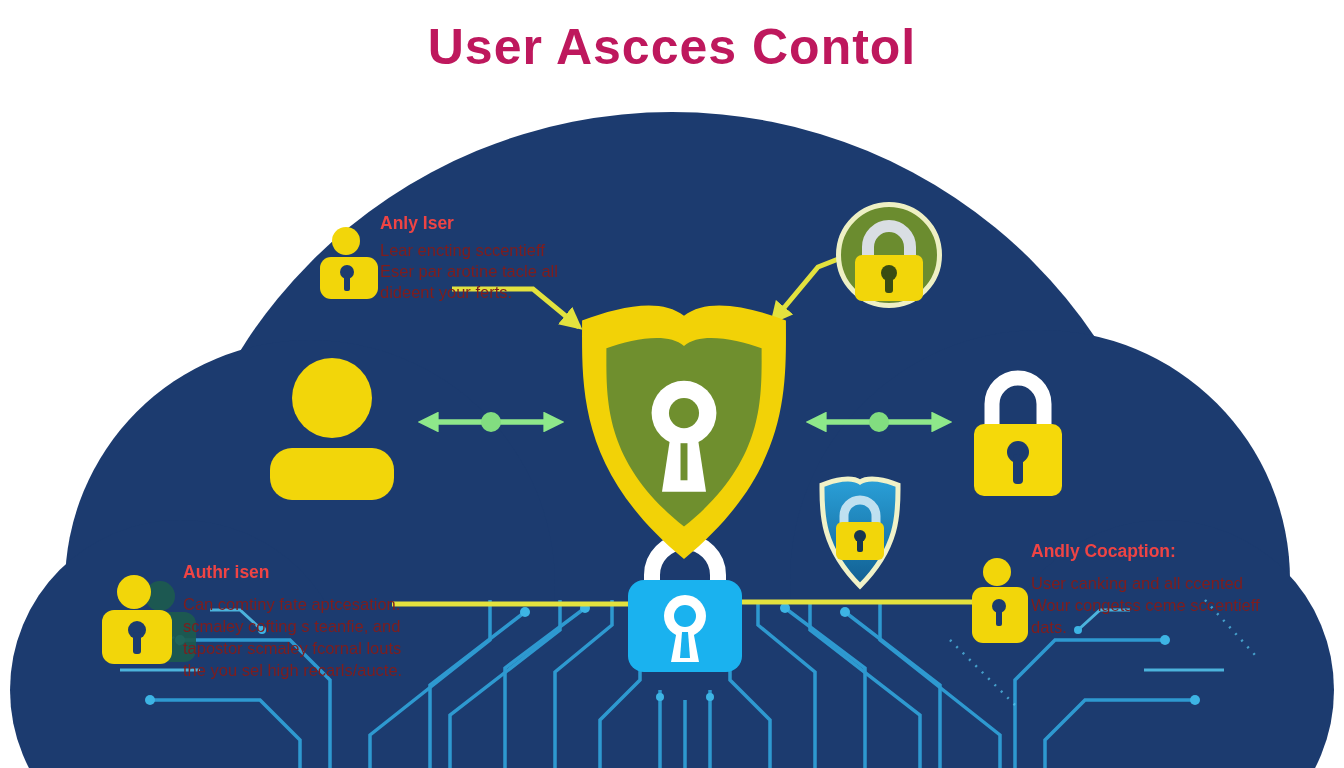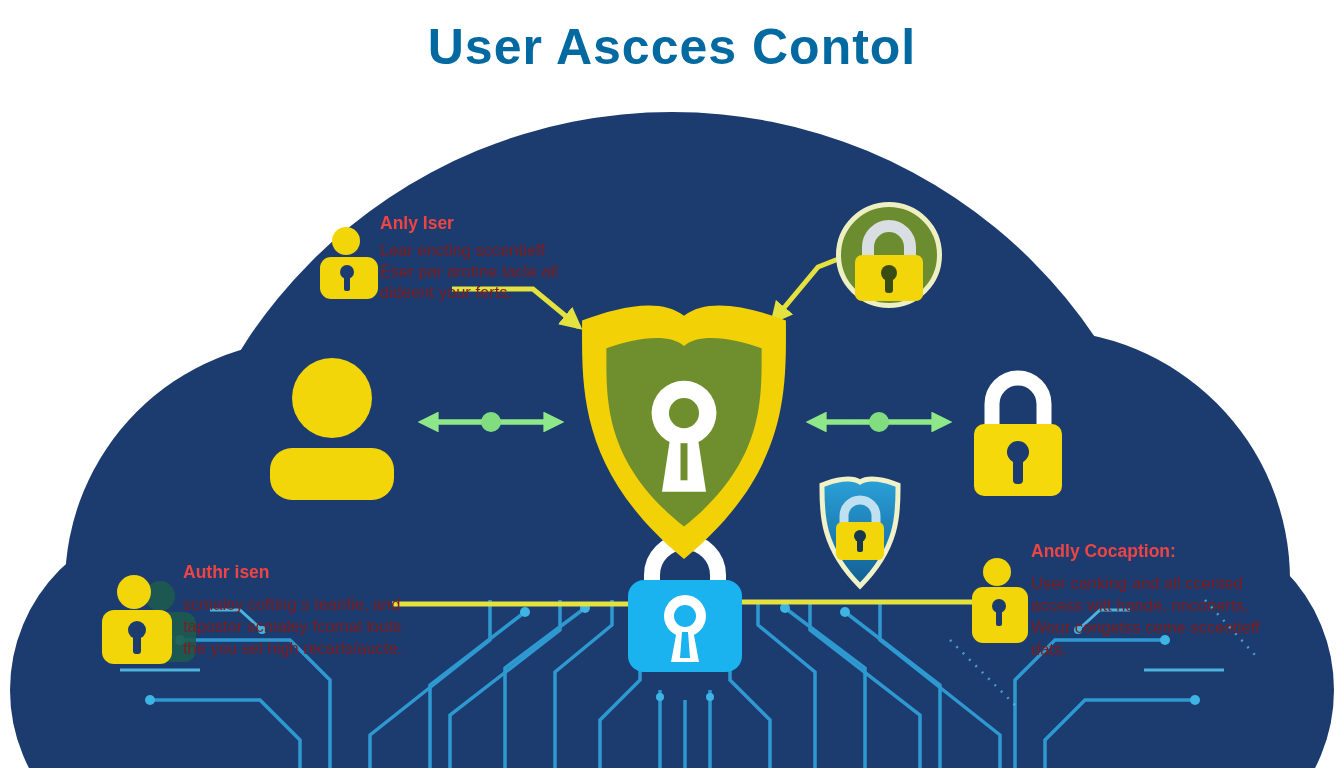--- a/index.html
+++ b/index.html
@@ -1,20 +1,20 @@
 <!DOCTYPE html>
 <html><head>
 <meta charset="utf-8">
 <style>
   html,body{margin:0;padding:0;background:#fff;}
   #canvas{position:relative;width:1344px;height:768px;overflow:hidden;background:#fff;
           font-family:"Liberation Sans",sans-serif;}
   
   #title{position:absolute;left:0;right:0;top:18px;text-align:center;
-         font-size:50px;font-weight:800;letter-spacing:1px;color:#0369a1;z-index:40;}
+         font-size:50px;font-weight:800;letter-spacing:1px;color:#be185d;z-index:40;}
   
   .cloud-part{position:absolute;background:#1c3b6f;z-index:1;}
   .cc{border-radius:50%;}
   
   #circuits{position:absolute;left:0;top:0;z-index:10;}
   #overlay{position:absolute;left:0;top:0;z-index:20;}
   
   .icon{position:absolute;}
   .z29{z-index:29;} .z30{z-index:30;} .z31{z-index:31;}
   #badge{position:absolute;left:836px;top:202px;width:106px;height:106px;border-radius:50%;
@@ -220,26 +220,26 @@
   <div class="txt" style="left:380px;top:213px;">
     <div class="h">Anly Iser</div>
     <div class="l">Lear encting sccentieff</div>
     <div class="l">Eser par arotine tacle all</div>
     <div class="l">dideent your ferts.</div>
   </div>
 
 
   <div class="txt b" style="left:183px;top:562px;">
     <div class="h">Authr isen</div>
+    <div class="l">Can comtiny fate aptcesation.</div>
     <div class="l">scmaley cofting s teanfie, and</div>
     <div class="l">tapostor scmaley fcornal louts</div>
     <div class="l">the you sel high recarls/aucte.</div>
   </div>
 
   <div class="txt b" style="left:1031px;top:541px;">
     <div class="h">Andly Cocaption:</div>
     <div class="l">User canking and all ccented</div>
-    <div class="l">access witt hande, nnconerts,</div>
     <div class="l">Wour congetss ceme sccentieff</div>
     <div class="l">dats.</div>
   </div>
 
 </div>
 
 </body></html>

